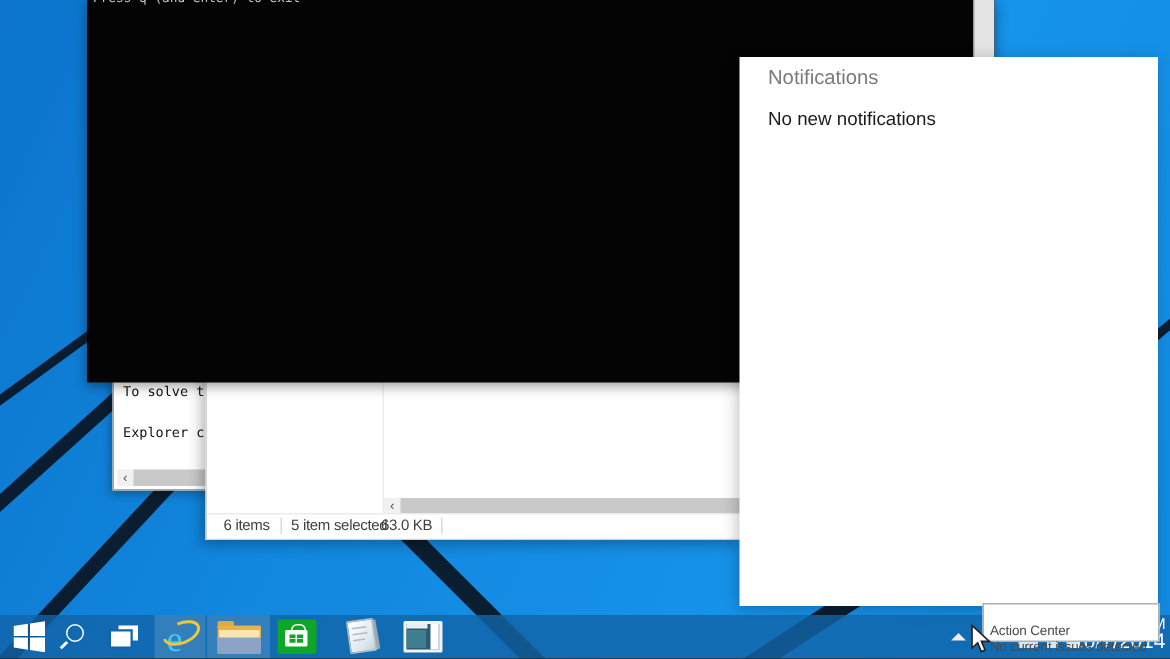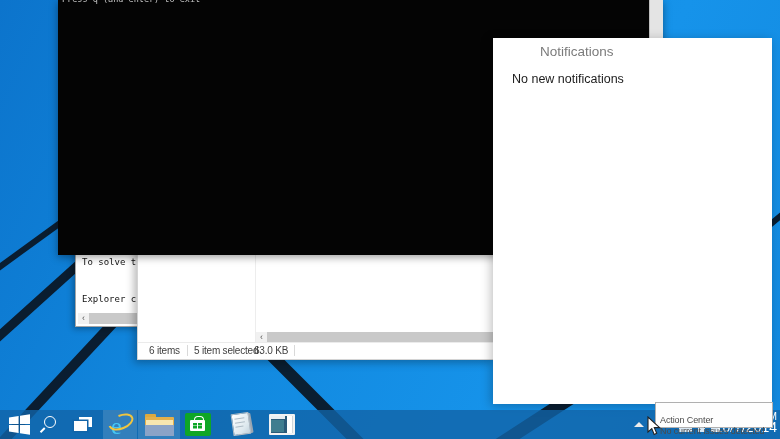--- a/index.html
+++ b/index.html
@@ -23,21 +23,21 @@
   .hscroll .sb-thumb{flex:1;background:#c9c9c9;}
   
   #explorer{left:137px;top:246px;width:357px;height:113px;background:#fff;border-left:1px solid #d4d4d4;border-bottom:1px solid #d4d4d4;box-shadow:-3px 3px 8px rgba(0,0,0,.28);z-index:3;}
   #explorer .nav-pane{position:absolute;left:0;top:0;width:117px;bottom:16px;background:#fff;border-right:1px solid #ededed;}
   #explorer .ex-hscroll{left:118px;right:0;bottom:16px;}
   #explorer .statusbar{position:absolute;left:0;right:0;bottom:0;height:16px;background:#fff;border-top:1px solid #ebebeb;font-size:10px;color:#3f3f3f;letter-spacing:-.2px;}
   #explorer .statusbar span{position:absolute;top:2px;white-space:nowrap;}
   #explorer .statusbar .sep{position:absolute;top:2px;width:1px;height:11px;background:#d9d9d9;}
   
   #notif-panel{left:493px;top:38px;width:279px;height:366px;background:#ffffff;box-shadow:-2px 2px 10px rgba(0,0,0,.25);z-index:5;}
-  #notif-panel .nf-title{position:absolute;left:19px;top:6px;font-size:13.5px;color:#7b7b7b;margin-left:28px;}
+  #notif-panel .nf-title{position:absolute;left:19px;top:6px;font-size:13.5px;color:#7b7b7b;}
   #notif-panel .nf-body{position:absolute;left:19px;top:34px;font-size:12.5px;color:#1c1c1c;}
   
   #taskbar{left:0;top:410px;width:780px;height:29px;background:rgba(18,100,168,.80);z-index:6;}
   .tb-btn{position:absolute;top:0;height:29px;display:flex;align-items:center;justify-content:center;}
   .tb-tile{position:absolute;top:0;height:29px;background:rgba(255,255,255,.14);display:flex;align-items:center;justify-content:center;}
   
   .win-logo svg{display:block;}
   
   .search-glyph{position:relative;width:17px;height:17px;}
   .search-glyph .lens{position:absolute;right:1px;top:0;width:10px;height:10px;border:1.7px solid #fff;border-radius:50%;}
@@ -99,21 +99,21 @@
 
   <div class="beam" style="left:-53px;top:255px;width:130px;height:6px;transform:rotate(-36deg);"></div>
   <div class="beam" style="left:-33px;top:284px;width:170px;height:9px;transform:rotate(-42deg);"></div>
   <div class="beam" style="left:-42px;top:361px;width:230px;height:10px;transform:rotate(-47deg);"></div>
   <div class="beam" style="left:468px;top:416px;width:130px;height:13px;transform:rotate(-33deg);"></div>
   <div class="beam" style="left:236px;top:394px;width:160px;height:12px;transform:rotate(45deg);"></div>
   <div class="beam" style="left:748px;top:215px;width:60px;height:6px;transform:rotate(-40deg);"></div>
 
   <div id="notepad" class="abs">
     <div class="np-line" style="top:10px;text-align:right;">To solve t</div>
-    <div class="np-line" style="top:37px;margin-top:10px;">Explorer c</div>
+    <div class="np-line" style="top:37px;">Explorer c</div>
     <div class="hscroll" style="left:2px;right:2px;bottom:2px;">
       <div class="sb-arrow">‹</div>
       <div class="sb-thumb"></div>
     </div>
   </div>
 
   <div id="explorer" class="abs">
     <div class="nav-pane"></div>
     <div class="hscroll ex-hscroll">
       <div class="sb-arrow">‹</div>

